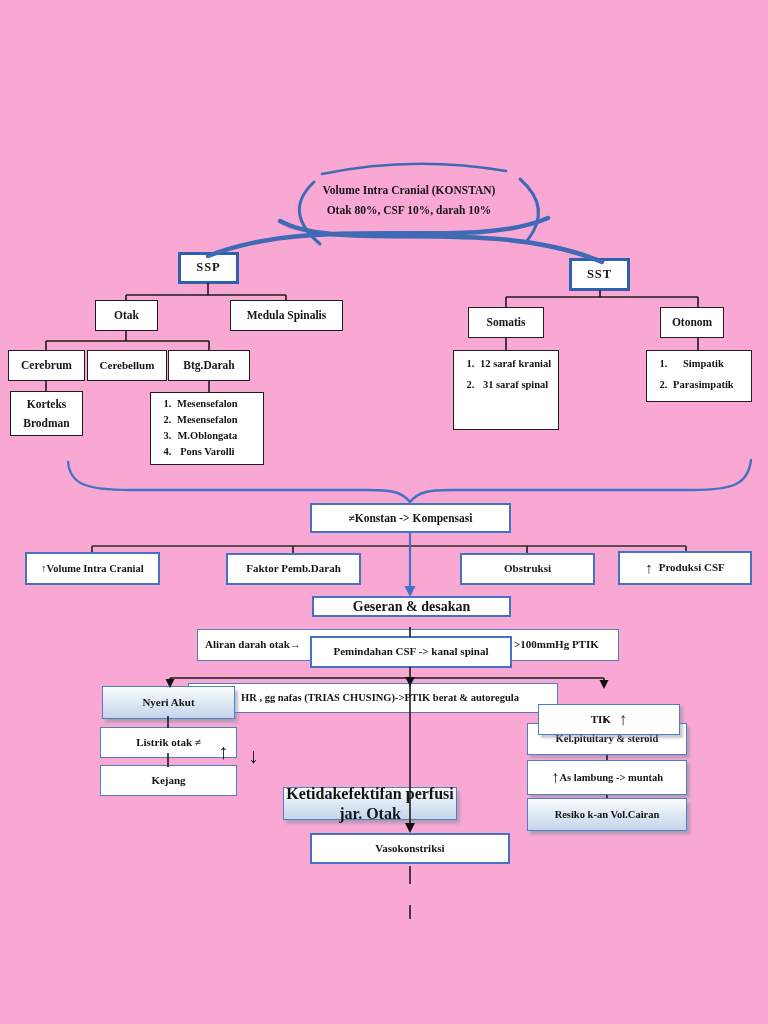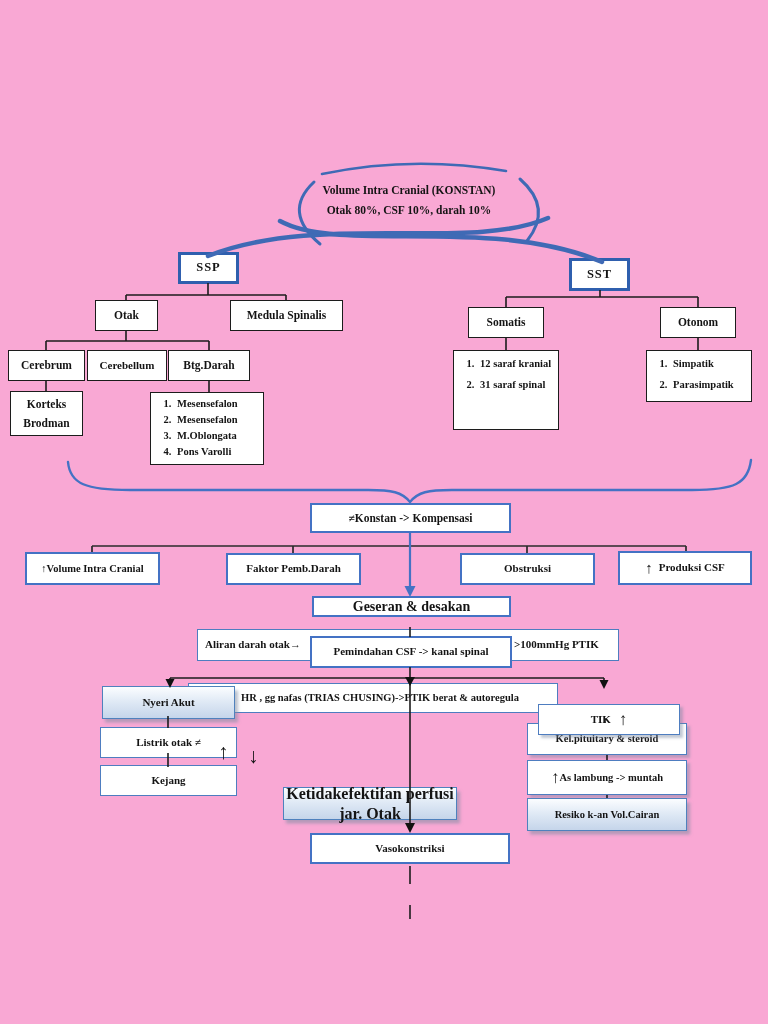--- a/index.html
+++ b/index.html
@@ -7,21 +7,21 @@
         font-family:Liberation Serif, serif;color:#141414;}
   .box{position:absolute;box-sizing:border-box;display:flex;align-items:center;justify-content:center;
        text-align:center;background:#fff;font-weight:bold;line-height:1.25;}
   .bk{border:1.6px solid #1c1c1c;font-size:11.5px;}
   .bl{border:2px solid #4472c4;font-size:11px;}
   .bl2{border:1.8px solid #4e7dc0;font-size:11px;}
   .shadow{box-shadow:2.5px 3px 2.5px rgba(120,136,160,.45);}
   .thick{border:3.4px solid #2f5fae;font-size:12.5px;letter-spacing:1px;}
   .grad{background:linear-gradient(180deg,#fbfdff 0%,#dfe9f5 48%,#c5d5ea 100%);
         border:1.6px solid #4f81bd;box-shadow:3px 3.5px 3px rgba(125,140,162,.55);font-size:11px;}
-  .list{justify-content:flex-start;align-items:flex-start;text-align:left;font-size:10.5px;}
+  .list{justify-content:flex-start;align-items:flex-start;text-align:center;font-size:10.5px;}
   .list ol{list-style:decimal;margin:4px 0 0 0;padding-left:23px;}
   .list li{margin:0 0 3px 0;padding-left:3px;}
   .wide-sp{line-height:1.75;}
   .ellipse-text{position:absolute;left:283px;top:180px;width:252px;height:46px;text-align:center;
         font-weight:bold;font-size:11.5px;line-height:20px;z-index:2;}
   .overlay{position:absolute;left:0;top:0;z-index:5;pointer-events:none;}
   .z1{z-index:1}.z2{z-index:2}
   .uarr{font-weight:bold;}
   .float-arrow{position:absolute;font-weight:bold;color:#111;z-index:2;font-size:21px;}
   .hrtext{position:absolute;left:52px;top:0;height:100%;display:flex;align-items:center;
@@ -108,21 +108,21 @@
       <li>Pons Varolli</li>
     </ol>
   </div>
 
   <div class="box thick" style="left:569px;top:258px;width:61px;height:33px;">
       <span>SST</span>
     </div>
   <div class="box bk" style="left:468px;top:307px;width:76px;height:31px;">
       <span>Somatis</span>
     </div>
-  <div class="box bk" style="left:660px;top:307px;width:76px;height:31px;">
+  <div class="box bk" style="left:660px;top:307px;width:64px;height:31px;">
       <span>Otonom</span>
     </div>
   <div class="box bk list wide-sp" style="left:453px;top:350px;width:106px;height:80px;">
     <ol>
       <li>12 saraf kranial</li>
       <li>31 saraf spinal</li>
     </ol>
   </div>
   <div class="box bk list wide-sp" style="left:646px;top:350px;width:106px;height:52px;">
     <ol>

